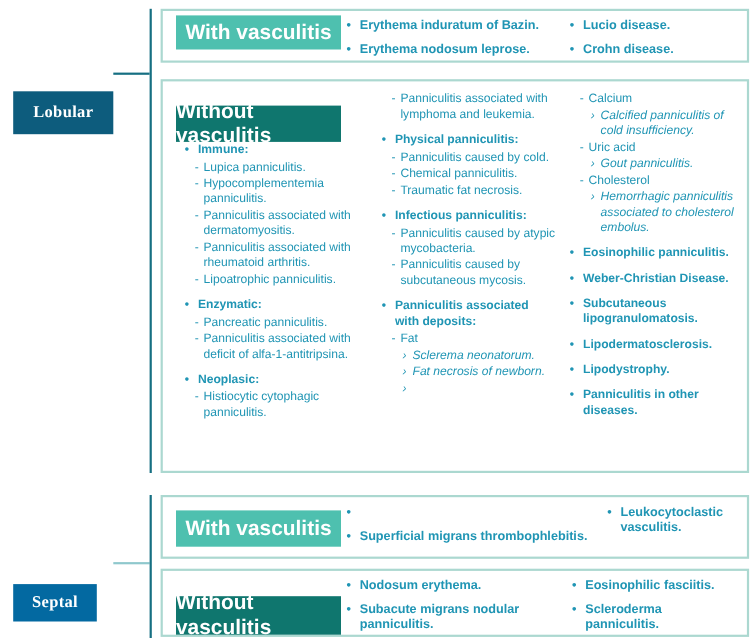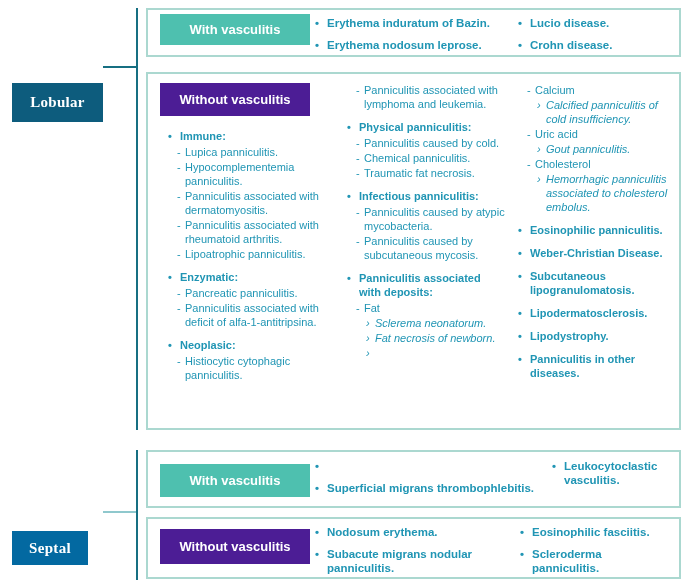--- a/index.html
+++ b/index.html
@@ -24,24 +24,24 @@
   .hline-septal  { left:103px; top:511px; width:33px; background:#8fc8cd; }
 
   .panel { position:absolute; background:#ffffff; border:2px solid #abd8d0; box-sizing:border-box; }
   .panel-1 { left:146px; top:8px;   width:535px; height:49px; }
   .panel-2 { left:146px; top:72px;  width:535px; height:358px; }
   .panel-3 { left:146px; top:450px; width:535px; height:58px; }
   .panel-4 { left:146px; top:517px; width:535px; height:62px; }
 
   .tag {
     position:absolute; display:flex; align-items:center; justify-content:center;
-    color:#ffffff; font-size:13px; font-weight:600; left:12px; width:150px;
+    color:#ffffff; font-size:19px; font-weight:600; left:12px; width:150px;
   }
   .tag-teal { background:#4ec0af; }
-  .tag-tan  { background:#4c1d95; }
+  .tag-tan  { background:#0f766e;margin-top:13px; }
   .tag-p1 { top:4px;  height:31px; }
   .tag-p2 { top:9px;  height:33px; }
   .tag-p3 { top:12px; height:33px; }
   .tag-p4 { top:10px; height:35px; }
 
   .list { position:absolute; color:#2095b4; font-size:11px; line-height:14px; }
   .p1-col1 { left:167px; top:6px;  width:235px; }
   .p1-col2 { left:370px; top:6px;  width:140px; }
   .p2-col1 { left:20px;  top:46px; width:168px; }
   .p2-col2 { left:199px; top:8px;  width:158px; }

